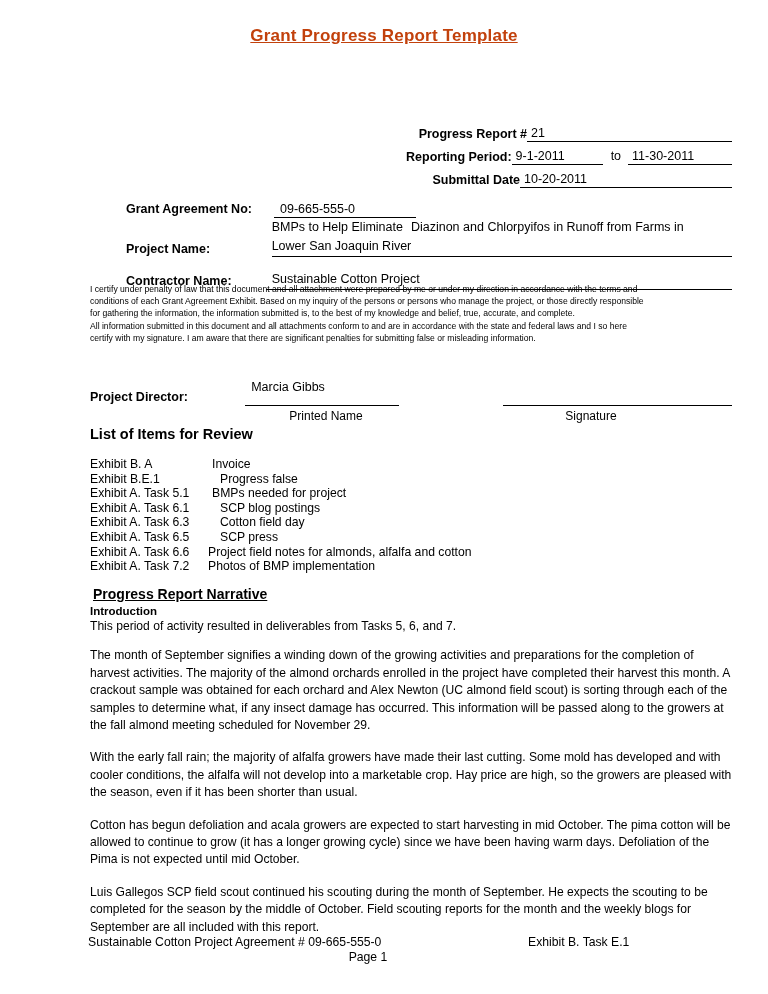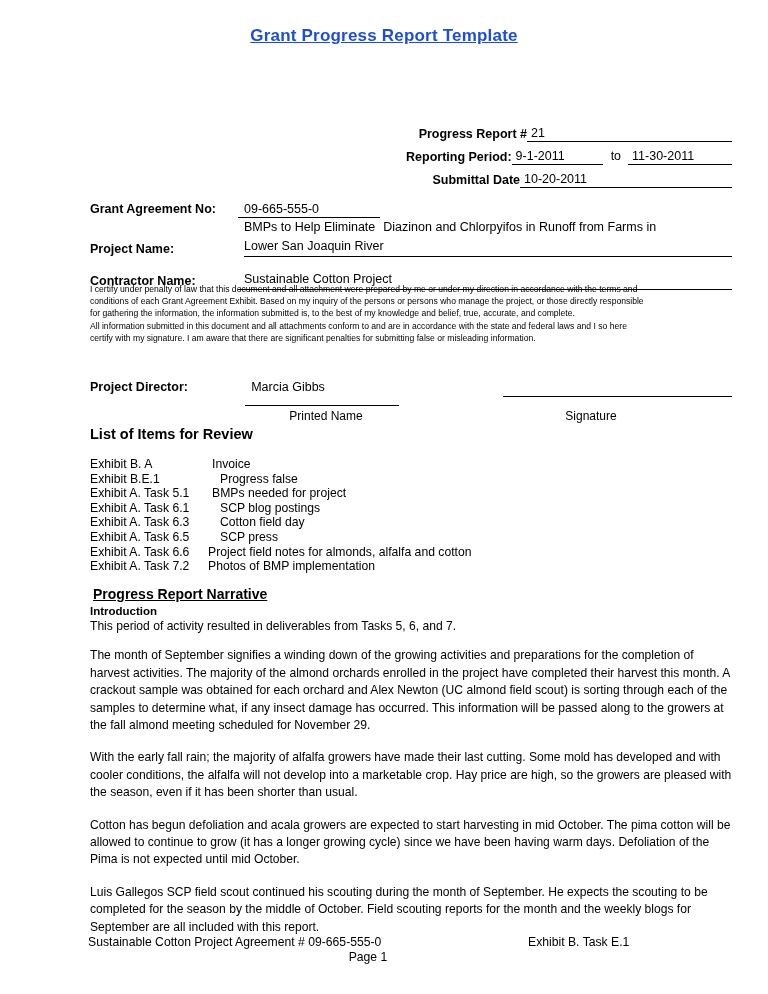--- a/index.html
+++ b/index.html
@@ -24,21 +24,21 @@
   }
 
   
   .doc-title {
     position: absolute;
     left: 0; top: 26px;
     width: 768px;
     text-align: center;
     font-size: 17px;
     font-weight: bold;
-    color: #1d4ed8;
+    color: #c2410c;
     text-decoration: underline;
     letter-spacing: 0.2px;
   }
 
   
   .rpt-block { position: absolute; left: 380px; top: 126px; width: 352px; }
   .rpt-row {
     display: flex;
     align-items: flex-end;
     font-size: 12.5px;
@@ -69,20 +69,21 @@
   .rpt-row-3 .rule { width: 212px; }
 
   
   .field-block { position: absolute; left: 90px; top: 197px; width: 642px; }
   .fld-row { display: flex; align-items: flex-end; font-size: 12.5px; }
   .fld-label {
     font-weight: bold;
     width: 148px;
     white-space: nowrap;
     padding-bottom: 2px;
+    margin-left: 36px;
   }
   .fld-val { font-size: 12.5px; padding-left: 6px; padding-bottom: 1px; }
 
   .row-agreement { height: 21px; }
   .row-agreement .fld-val {
     width: 142px;
     border-bottom: 1.6px solid #000;
     box-sizing: border-box;
   }
 
@@ -112,21 +113,21 @@
     position: absolute;
     left: 90px; top: 283px;
     width: 640px;
     font-size: 8.6px;
     line-height: 12.2px;
   }
   .certify p { margin: 0; }
 
   
   .director { position: absolute; left: 90px; top: 380px; width: 642px; }
-  .dir-row { display: flex; align-items: flex-start; font-size: 12.5px; gap: 40px; }
+  .dir-row { display: flex; align-items: flex-end; font-size: 12.5px; gap: 40px; }
   .dir-label { font-weight: bold; width: 142px; white-space: nowrap; padding-bottom: 2px; }
   .dir-name {
     width: 188px;
     border-bottom: 1.6px solid #000;
     padding-left: 6px;
     padding-bottom: 11px;
     box-sizing: border-box;
   }
   .dir-spacer { width: 30px; }
   .dir-sig {

